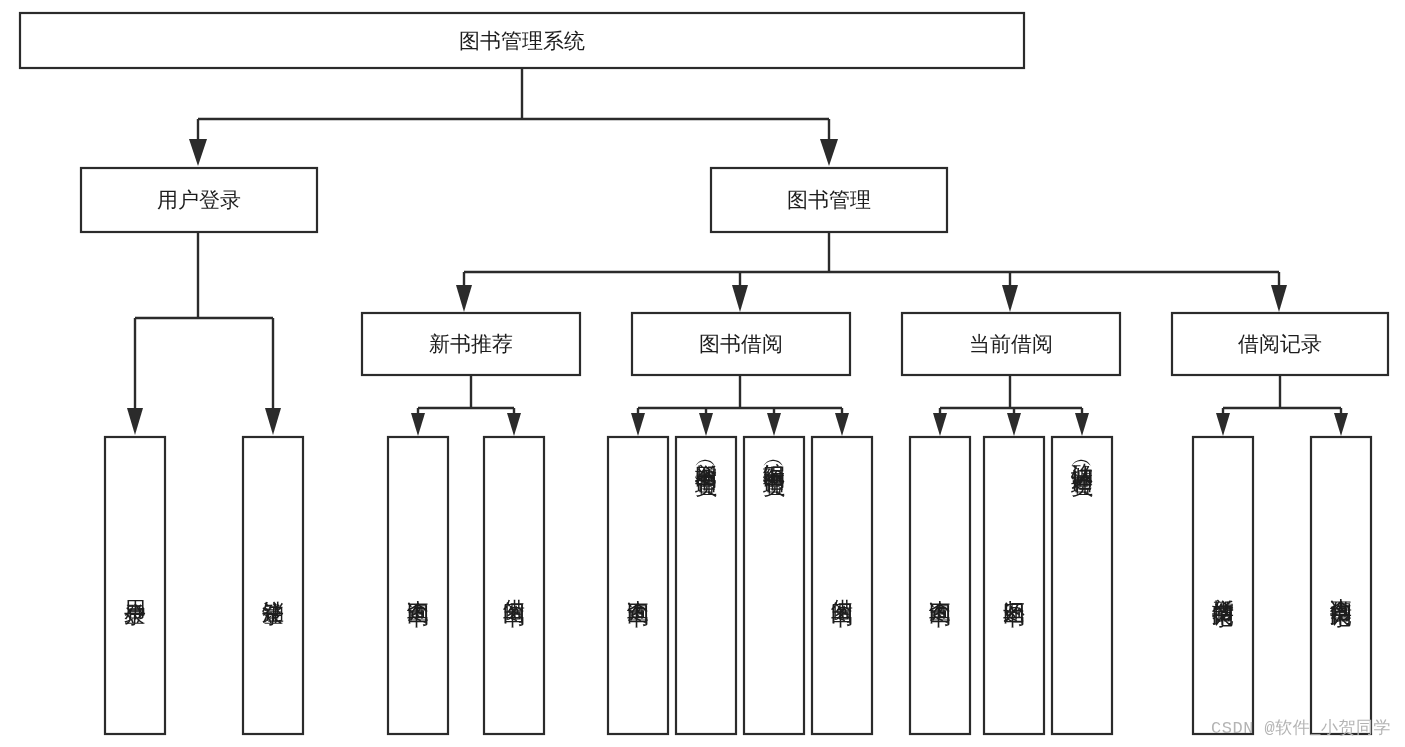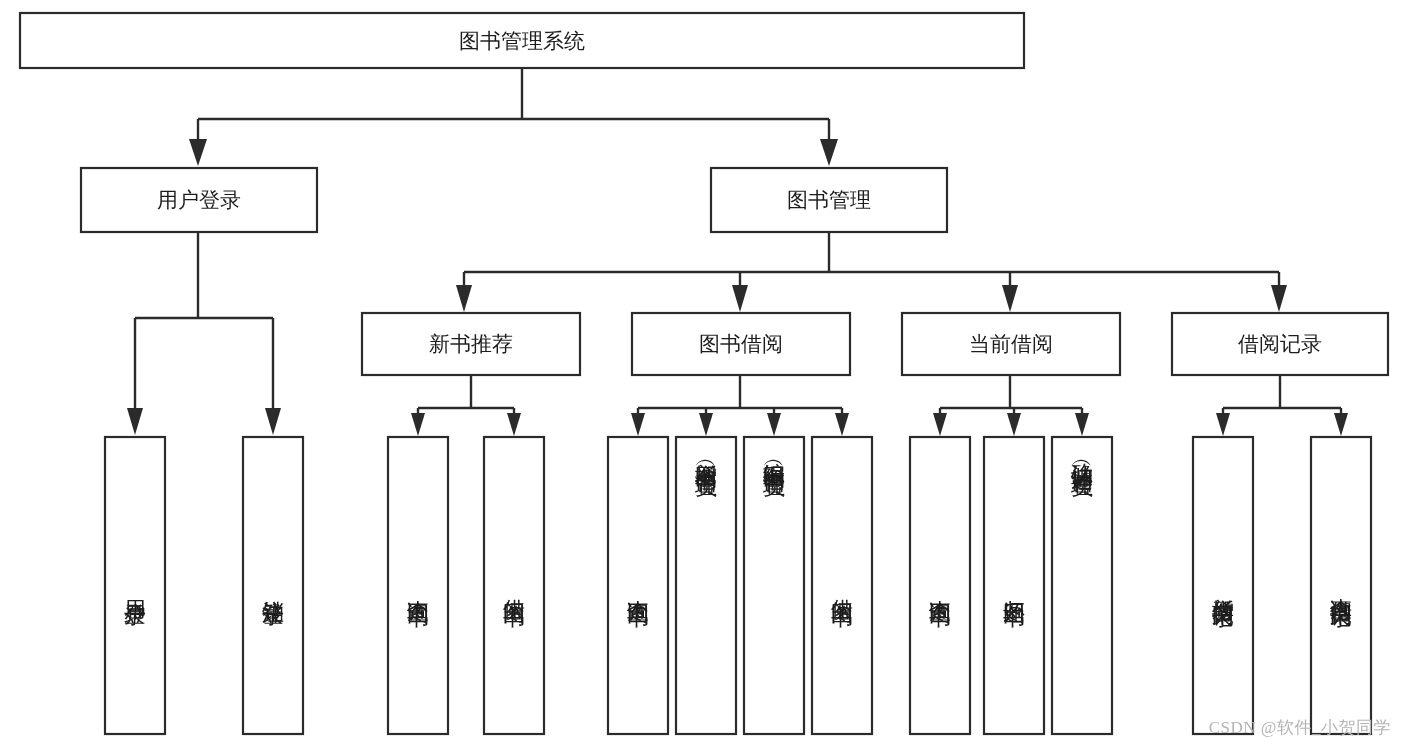--- a/index.html
+++ b/index.html
@@ -65,21 +65,21 @@
     line-height: 1;
     letter-spacing: 2px;
     color: #1d1d1d;
     white-space: nowrap;
     text-align: center;
   }
   #watermark {
     position: absolute;
     right: 14px;
     bottom: 8px;
-    font-family: Liberation Serif, serif;
+    font-family: Liberation Mono, monospace;
     font-size: 17px;
     color: #b4b4b4;
     letter-spacing: 0.5px;
     white-space: nowrap;
   }
 </style>
 </head>
 <body>
 
 <div id="diagram-root">

